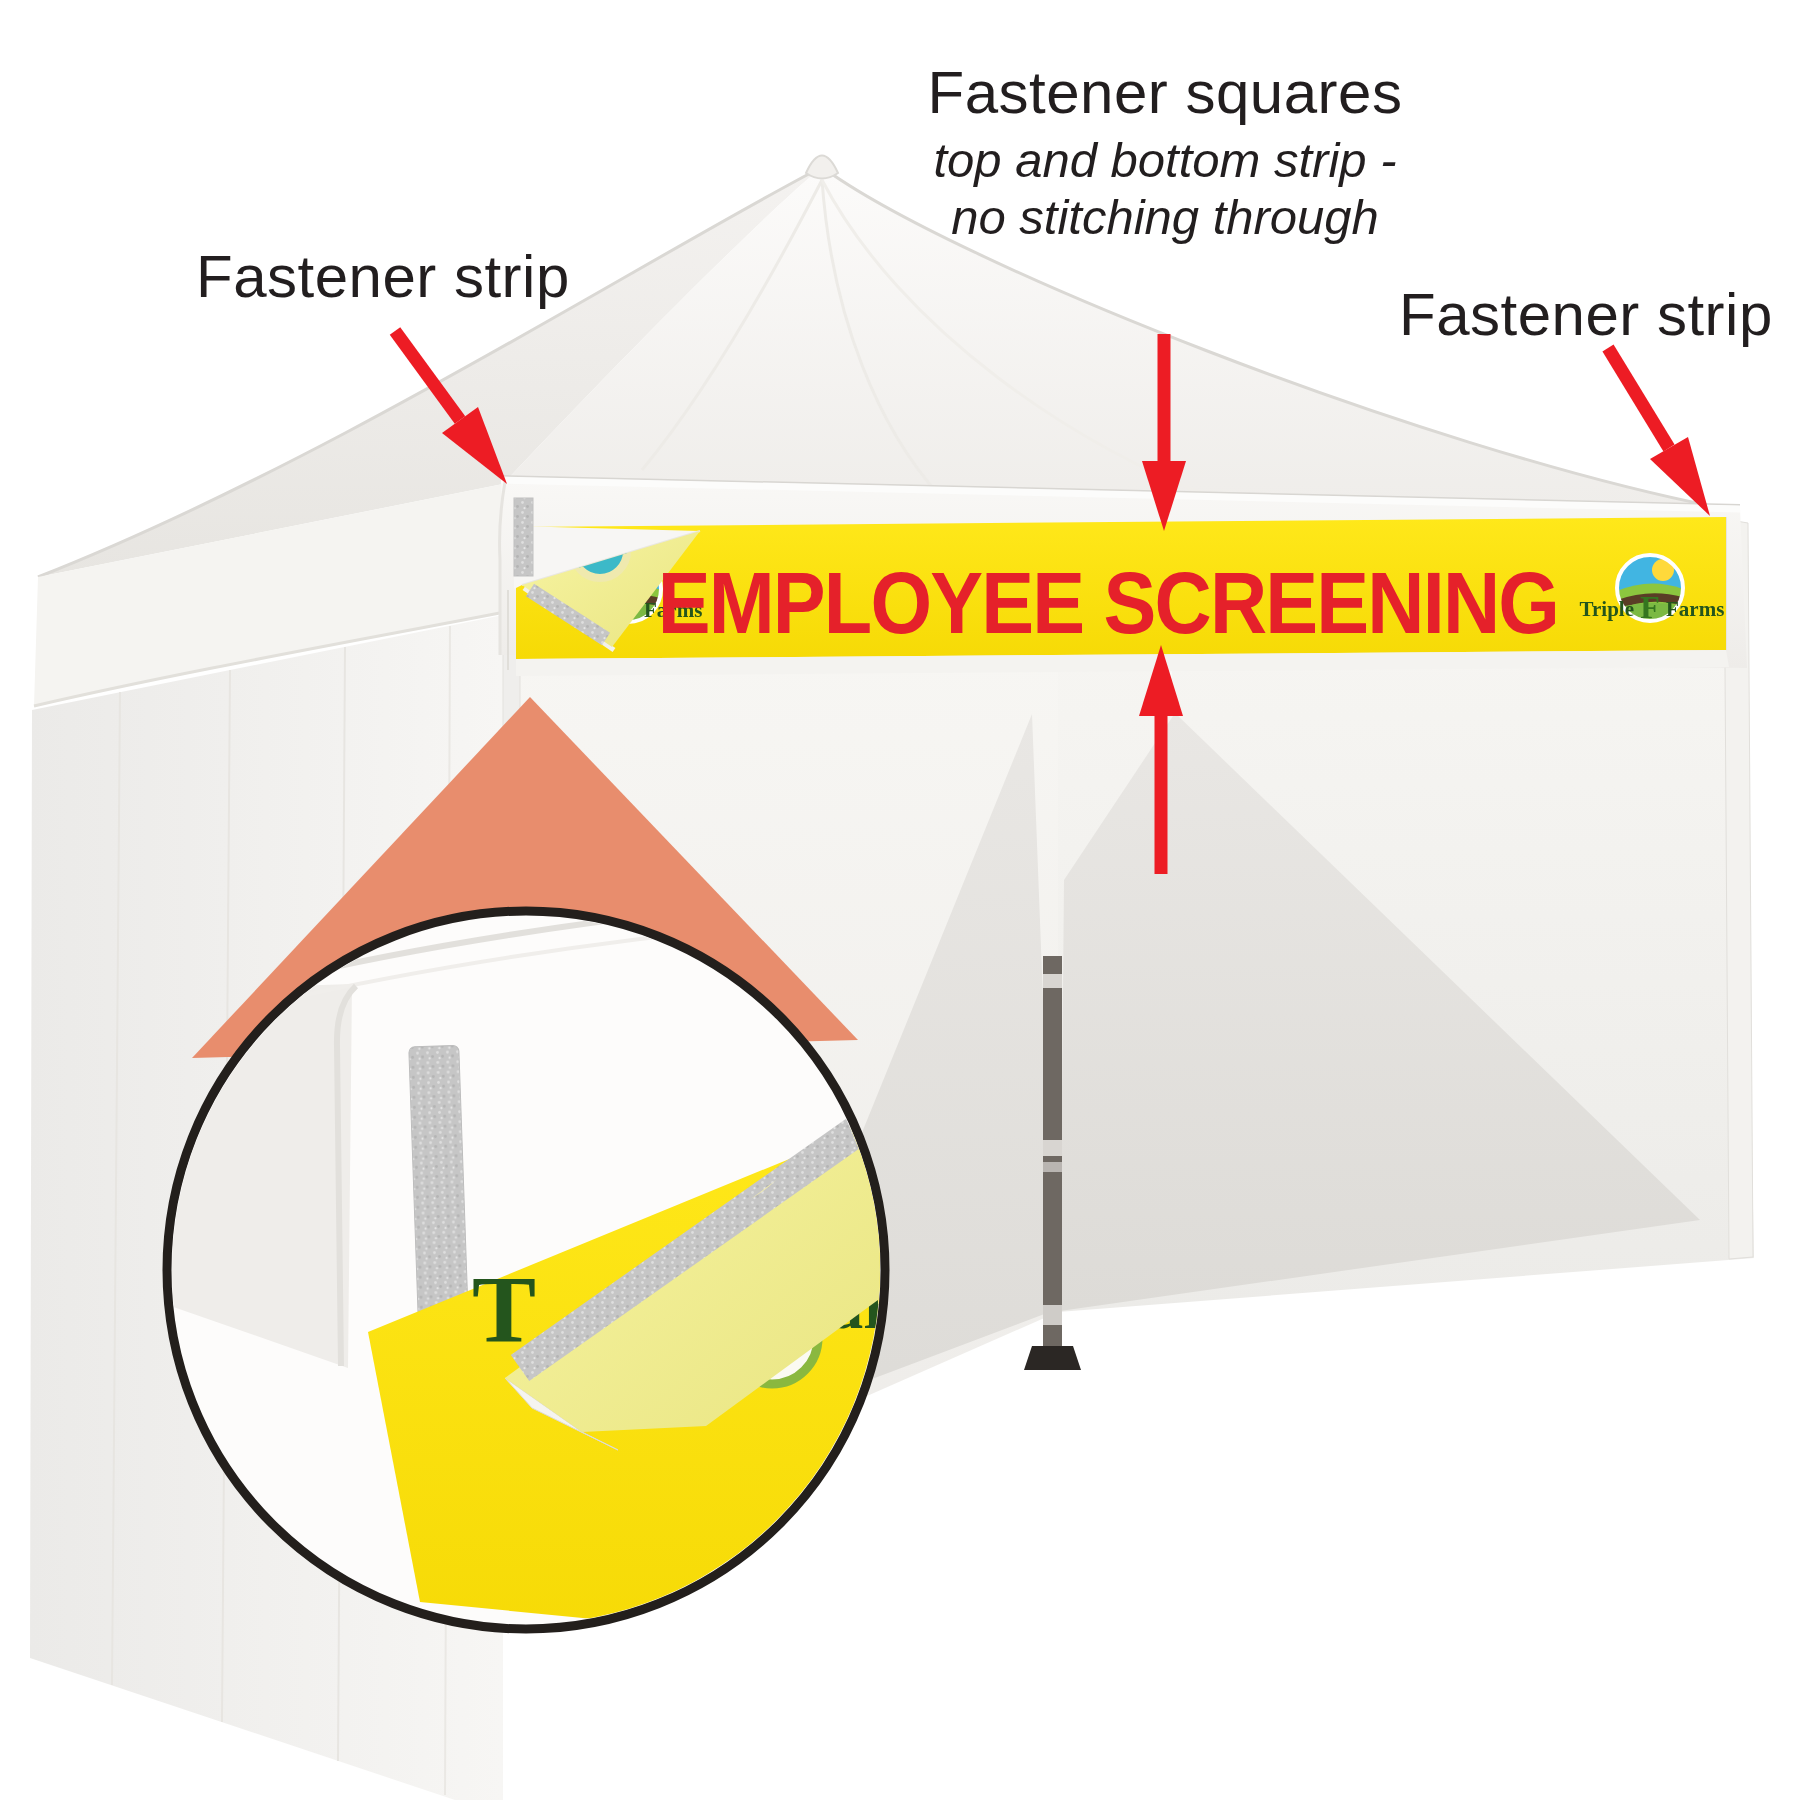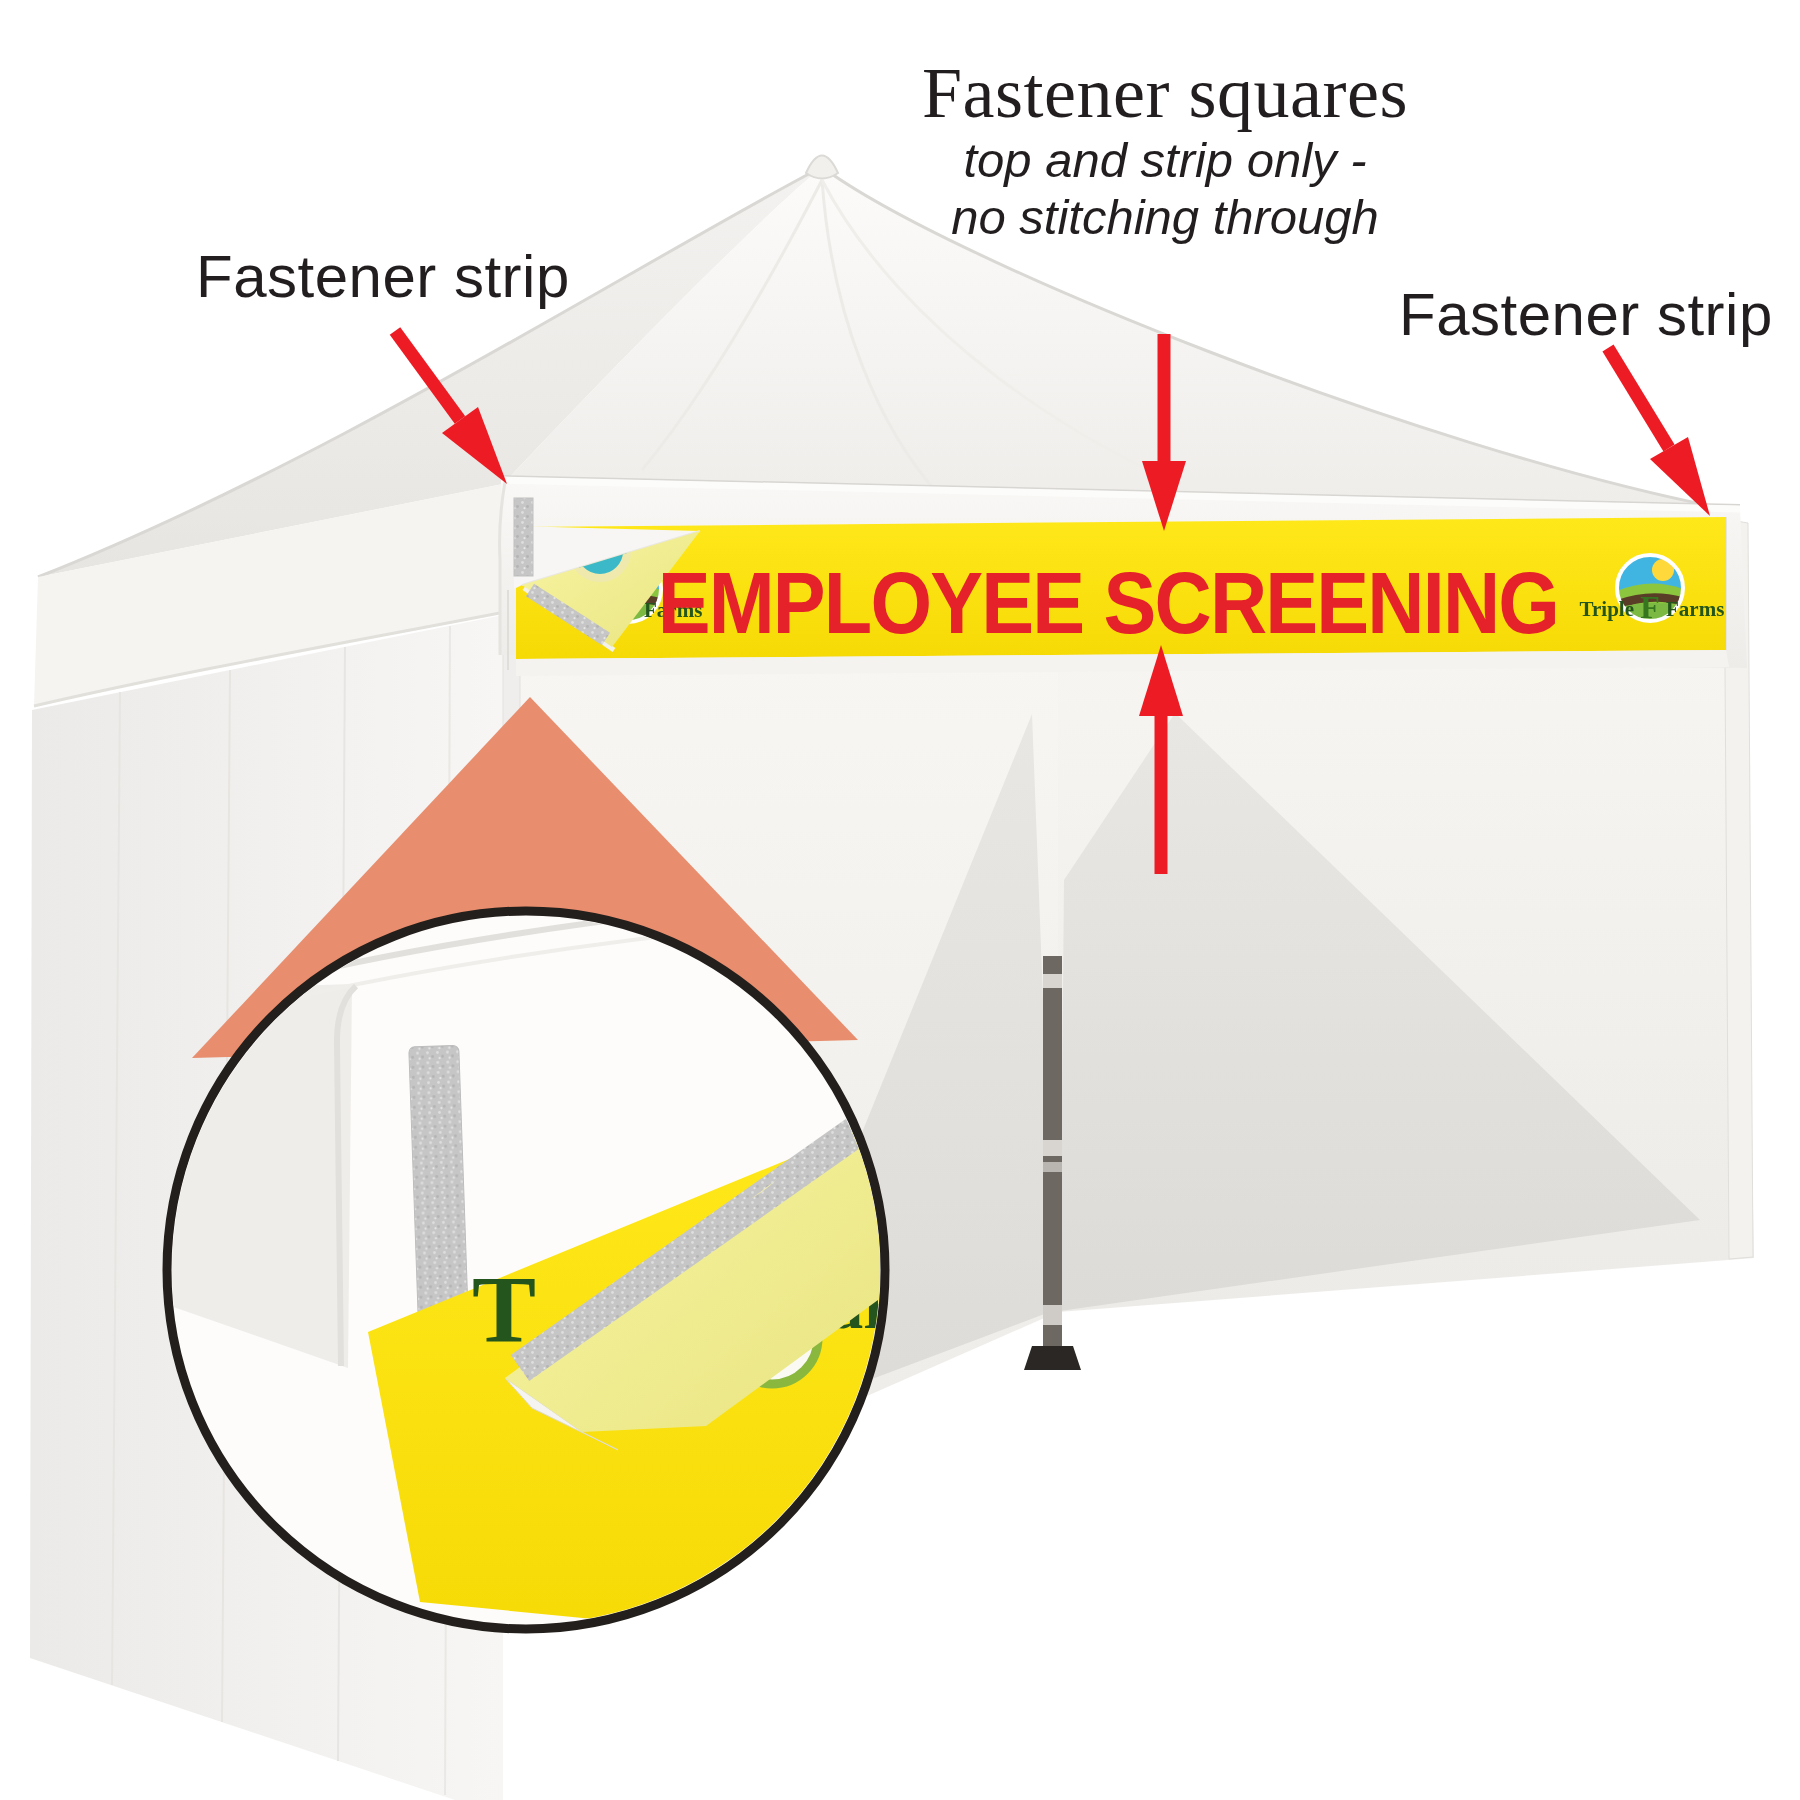--- a/index.html
+++ b/index.html
@@ -18,21 +18,21 @@
     white-space:nowrap;
     letter-spacing:0.5px;
   }
   .label-left{left:196px;top:242px;}
   .label-right{left:1399px;top:280px;}
   .center-block{
     position:absolute;
     left:715px;top:60px;width:900px;
     text-align:center;color:#221e1f;
   }
-  .center-title{font-size:72px;line-height:66px;letter-spacing:0.5px;font-family:Liberation Serif, serif;}
+  .center-title{font-size:60px;line-height:66px;letter-spacing:0.5px;}
   .center-sub{font-size:49px;line-height:57px;font-style:italic;}
   .center-sub.first{margin-top:6px;}
 </style>
 </head>
 <body>
 
 <div class="stage">
 
 <svg viewBox="0 0 1800 1800" font-family="&quot;Liberation Sans&quot;,sans-serif">
   <defs>
@@ -230,19 +230,19 @@
       <rect x="1154.5" y="712" width="13" height="162"></rect>
       <polygon points="1161,645 1139,716 1183,716"></polygon>
     </g>
   </g>
 </svg>
 
 <div class="label label-left">Fastener strip</div>
 
 <div class="center-block">
   <div class="center-title">Fastener squares</div>
-  <div class="center-sub first">top and strip only -</div>
+  <div class="center-sub first">top and bottom strip -</div>
   <div class="center-sub">no stitching through</div>
 </div>
 
 <div class="label label-right">Fastener strip</div>
 
 </div>
 
 </body></html>

